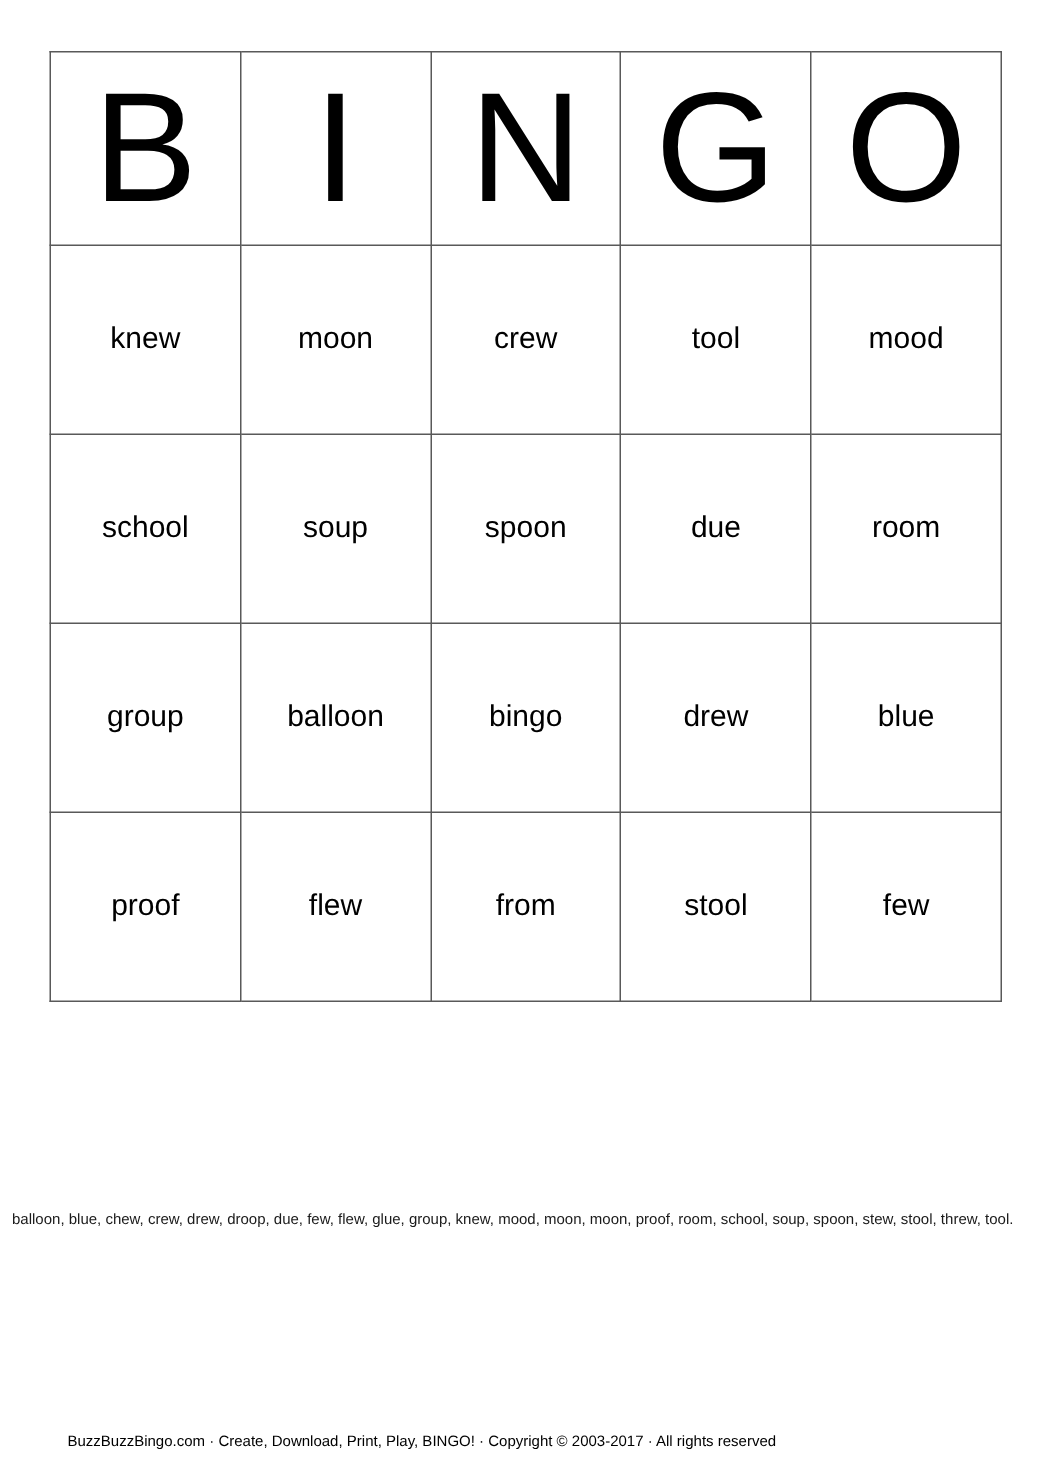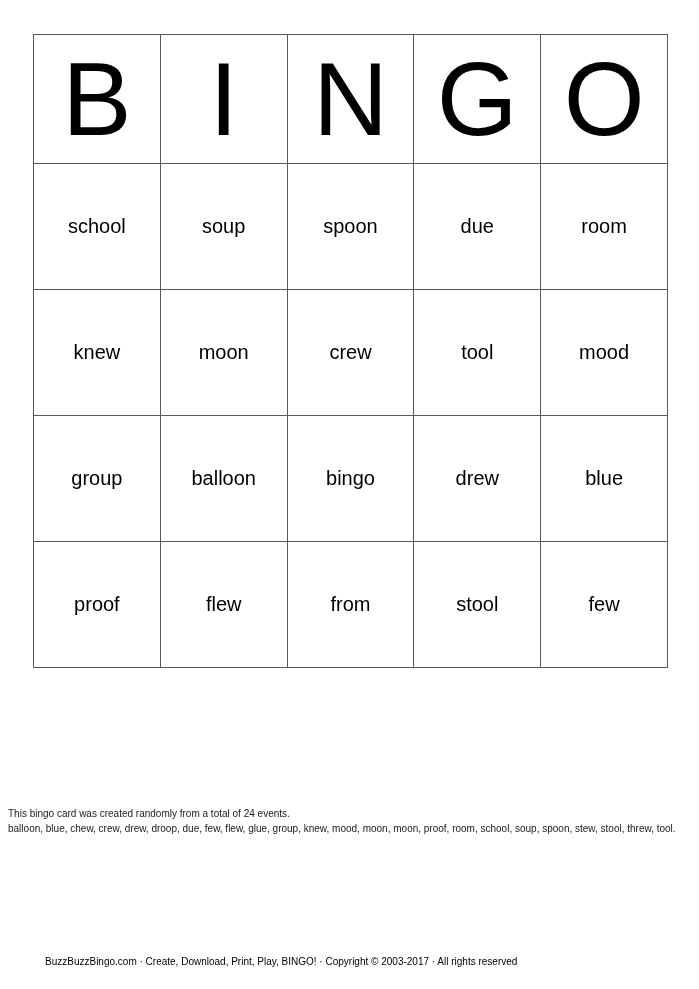--- a/index.html
+++ b/index.html
@@ -72,50 +72,49 @@
       <tr>
         <th>B</th>
         <th>I</th>
         <th>N</th>
         <th>G</th>
         <th>O</th>
       </tr>
     </thead>
     <tbody>
       <tr>
+        <td>knew</td>
+        <td>moon</td>
+        <td>crew</td>
+        <td>tool</td>
+        <td>mood</td>
+      </tr>
+      <tr>
         <td>school</td>
         <td>soup</td>
         <td>spoon</td>
         <td>due</td>
         <td>room</td>
-      </tr>
-      <tr>
-        <td>knew</td>
-        <td>moon</td>
-        <td>crew</td>
-        <td>tool</td>
-        <td>mood</td>
       </tr>
       <tr>
         <td>group</td>
         <td>balloon</td>
         <td>bingo</td>
         <td>drew</td>
         <td>blue</td>
       </tr>
       <tr>
         <td>proof</td>
         <td>flew</td>
         <td>from</td>
         <td>stool</td>
         <td>few</td>
       </tr>
     </tbody>
   </table>
 
   <div class="footnote">
-    <div>This bingo card was created randomly from a total of 24 events.</div>
     <div>balloon, blue, chew, crew, drew, droop, due, few, flew, glue, group, knew, mood, moon, moon, proof, room, school, soup, spoon, stew, stool, threw, tool.</div>
   </div>
 
   <div class="footer-credit">BuzzBuzzBingo.com · Create, Download, Print, Play, BINGO! · Copyright © 2003-2017 · All rights reserved</div>
 
 </div>
 
 </body></html>

